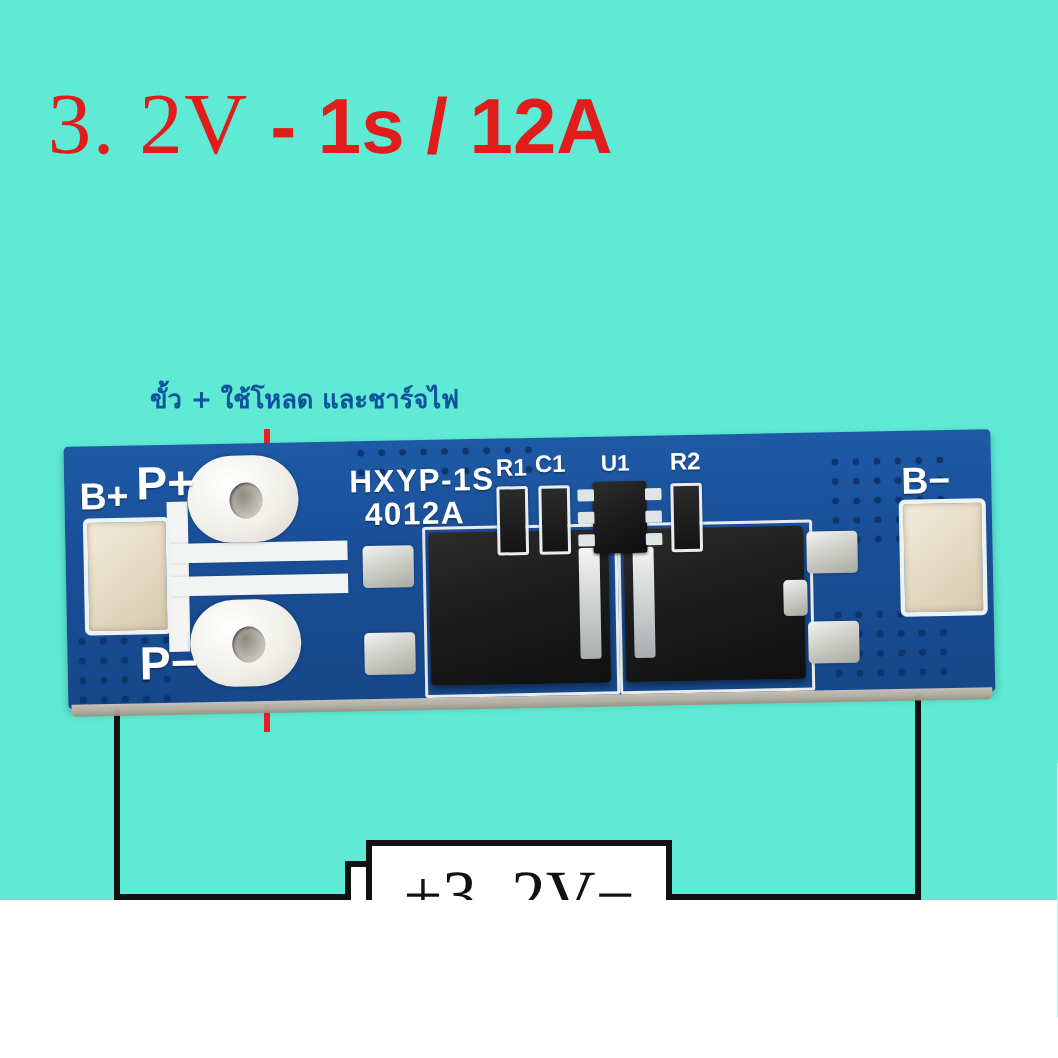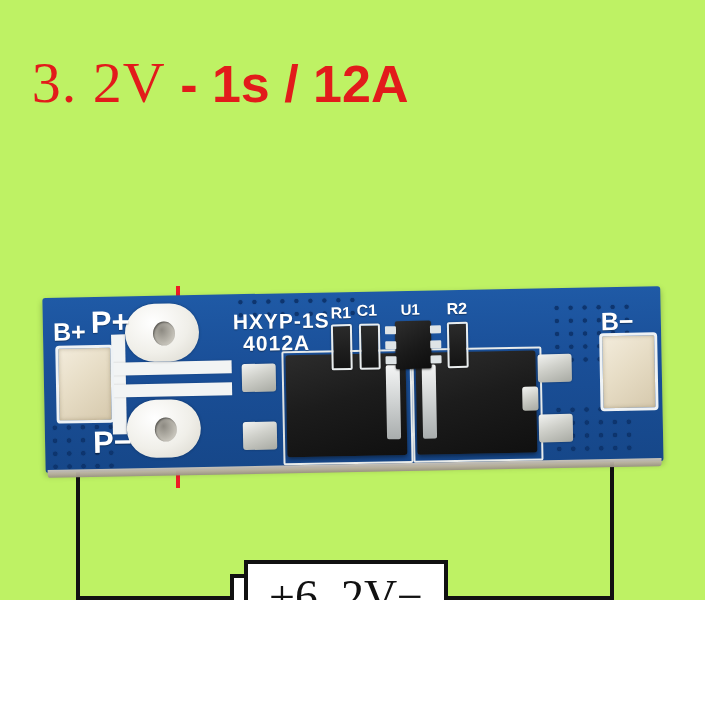--- a/index.html
+++ b/index.html
@@ -4,21 +4,21 @@
 <style>
   html, body {
     margin: 0;
     padding: 0;
     background: #ffffff;
   }
   #stage {
     position: relative;
     width: 705px;
     height: 600px;
-    background: #bef264;
+    background: #5eead4;
     overflow: hidden;
     font-family: "Liberation Sans", sans-serif;
   }
 
   
   #title {
     position: absolute;
     left: 14px;
     top: 38px;
     white-space: pre;
@@ -298,33 +298,34 @@
 </style>
 </head>
 <body>
 
 <div id="stage">
 
   <div id="title" style="color: rgb(226, 27, 27);">
     <span class="serif-part">3. 2V </span><span class="bold-part">- 1s / 12A</span>
   </div>
 
+  <div class="thai-label" id="label-plus" style="color: rgb(16, 82, 158);">ขั้ว + ใช้โหลด และชาร์จไฟ</div>
   <div class="red-leader" id="red-leader-top" style="background: rgb(238, 28, 37);"></div>
 
   <div class="red-leader" id="red-leader-bottom" style="background: rgb(238, 28, 37);"></div>
 
   <div class="wire-v" id="wire-left-v"></div>
   <div class="wire-h" id="wire-left-h"></div>
   <div class="wire-v" id="wire-right-v"></div>
   <div class="wire-h" id="wire-right-h"></div>
 
   <div id="battery">
     <div id="battery-nub"></div>
     <div id="battery-body">
-      <span id="battery-label">+6. 2V−</span>
+      <span id="battery-label">+3. 2V−</span>
     </div>
   </div>
 
   <div id="board-wrap">
     <div id="board">
 
       <div class="via-field" id="via-field-left">
           <div class="via" style="left: 8px; top: 128px;"></div>
           <div class="via" style="left: 22px; top: 128px;"></div>
           <div class="via" style="left: 36px; top: 128px;"></div>

